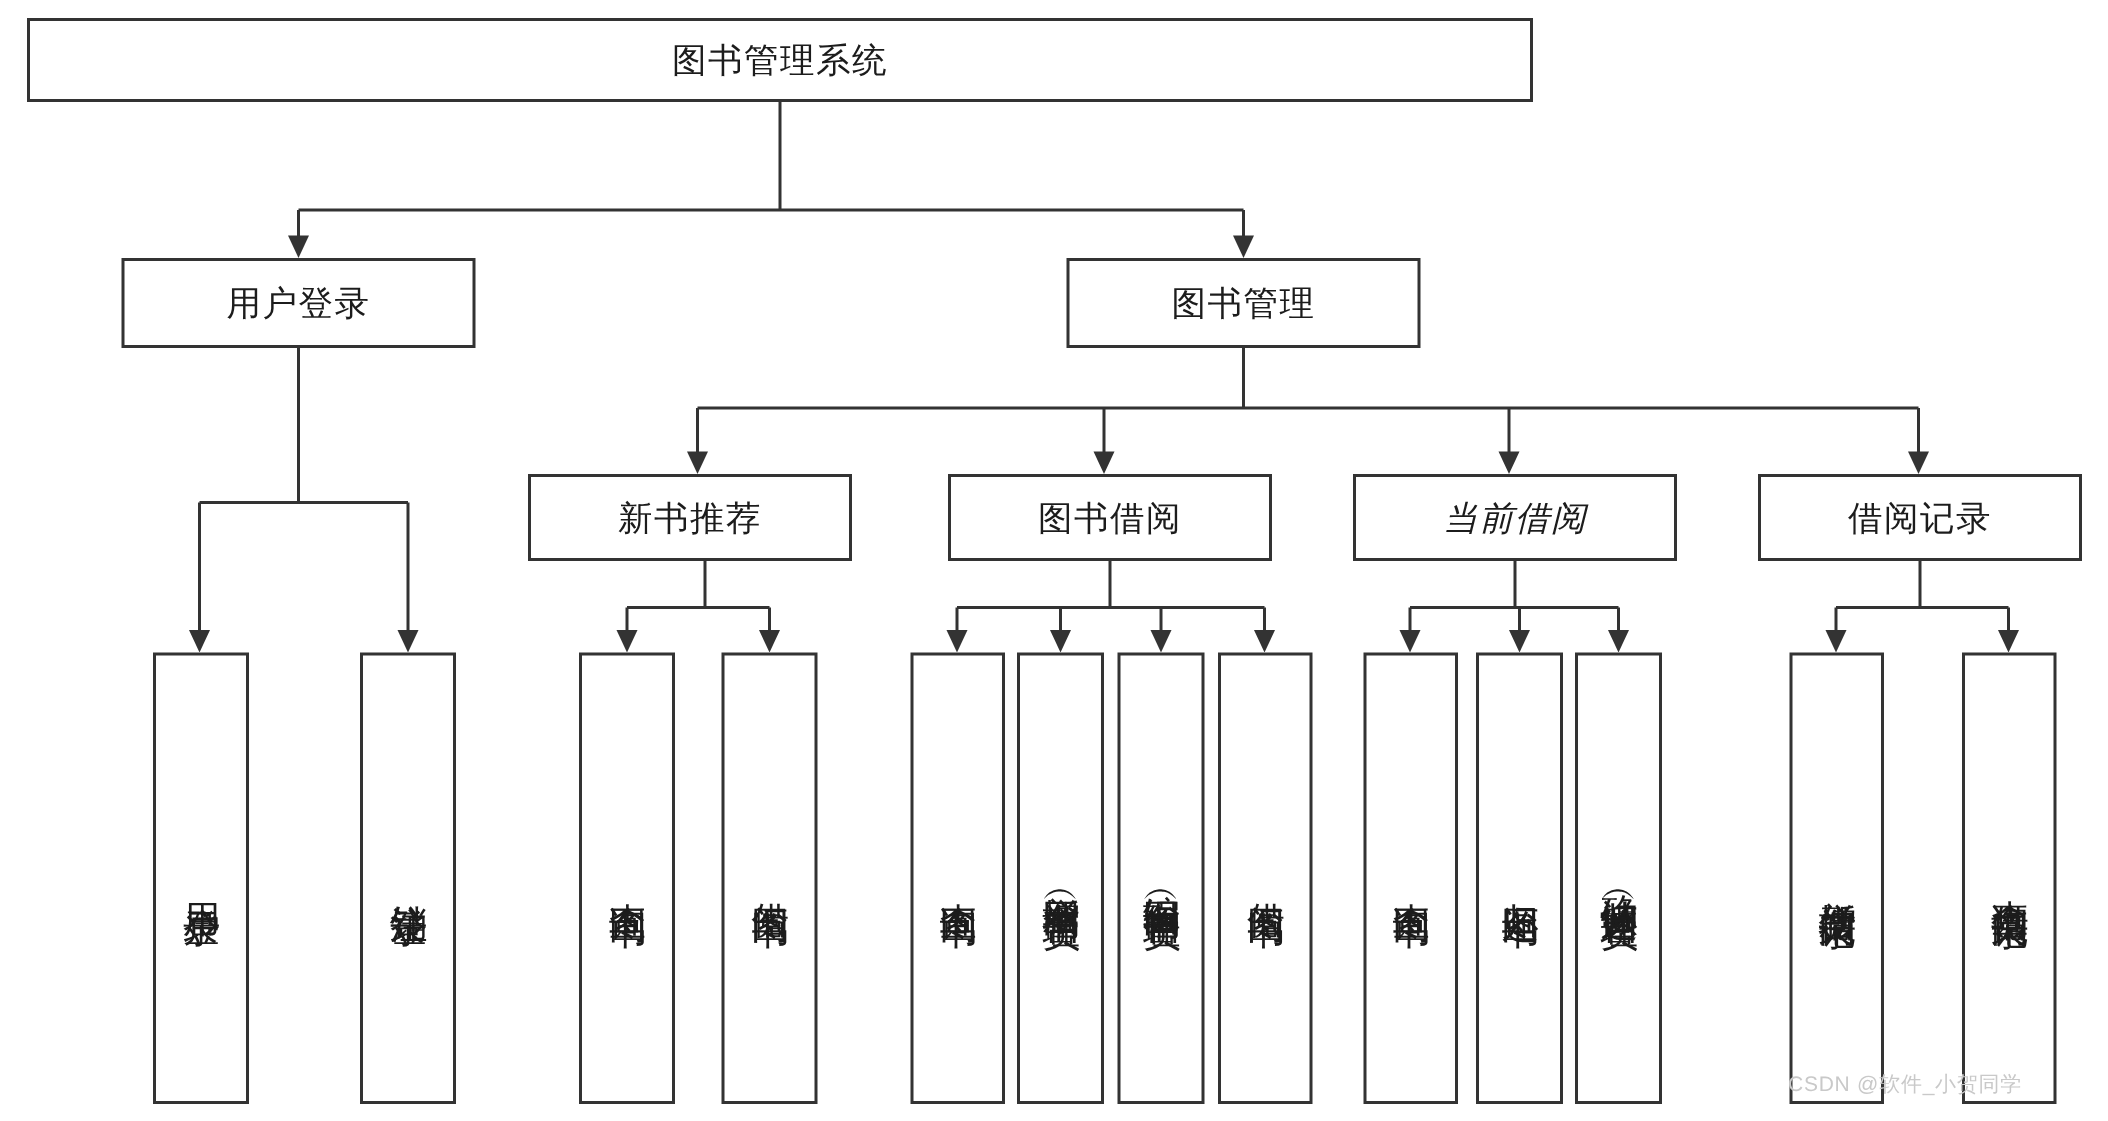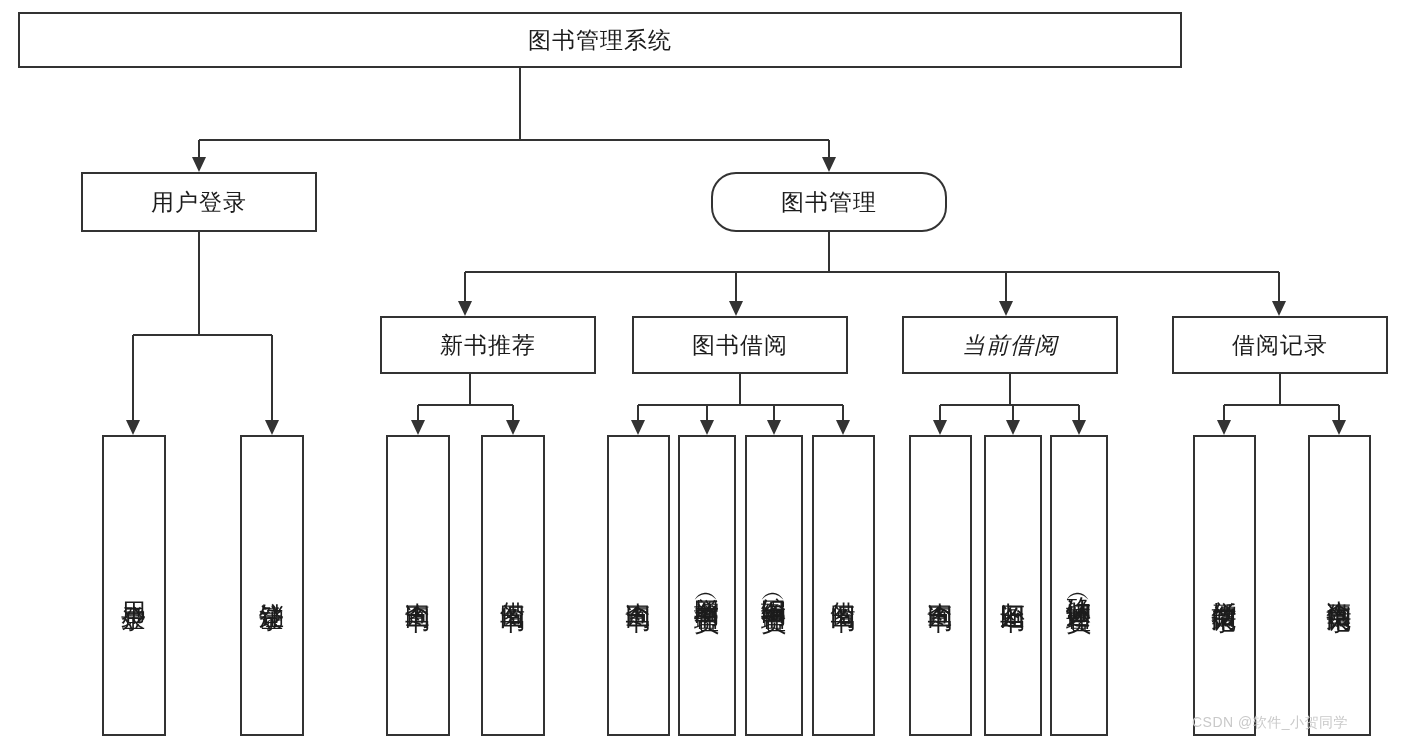--- a/index.html
+++ b/index.html
@@ -110,30 +110,30 @@
       <line x1="1079" y1="405" x2="1079" y2="422" stroke="#333333" stroke-width="2"></line>
       <polygon points="1072,420 1086,420 1079,435" fill="#333333"></polygon>
       <line x1="1280" y1="374" x2="1280" y2="405" stroke="#333333" stroke-width="2"></line>
       <line x1="1224" y1="405" x2="1339" y2="405" stroke="#333333" stroke-width="2"></line>
       <line x1="1224" y1="405" x2="1224" y2="422" stroke="#333333" stroke-width="2"></line>
       <polygon points="1217,420 1231,420 1224,435" fill="#333333"></polygon>
       <line x1="1339" y1="405" x2="1339" y2="422" stroke="#333333" stroke-width="2"></line>
       <polygon points="1332,420 1346,420 1339,435" fill="#333333"></polygon>
     </svg>
   <div id="nodes-layer">
-      <div class="node-box" style="left: 18px; top: 12px; width: 1164px; height: 56px;">
+      <div class="node-box" style="left: 18px; top: 12px; width: 1004px; height: 56px;">
         <span class="node-h">图书管理系统</span>
       </div>
       <div class="node-box" style="left: 81px; top: 172px; width: 236px; height: 60px;">
         <span class="node-h">用户登录</span>
       </div>
-      <div class="node-box" style="left: 711px; top: 172px; width: 236px; height: 60px; border-radius: 25px;">
+      <div class="node-box" style="left: 711px; top: 172px; width: 236px; height: 60px;">
         <span class="node-h">图书管理</span>
       </div>
-      <div class="node-box" style="left: 380px; top: 316px; width: 216px; height: 58px;">
+      <div class="node-box" style="left: 352px; top: 316px; width: 216px; height: 58px;">
         <span class="node-h">新书推荐</span>
       </div>
       <div class="node-box" style="left: 632px; top: 316px; width: 216px; height: 58px;">
         <span class="node-h">图书借阅</span>
       </div>
       <div class="node-box" style="left: 902px; top: 316px; width: 216px; height: 58px; font-style: italic;">
         <span class="node-h">当前借阅</span>
       </div>
       <div class="node-box" style="left: 1172px; top: 316px; width: 216px; height: 58px; justify-content: center;">
         <span class="node-h">借阅记录</span>

